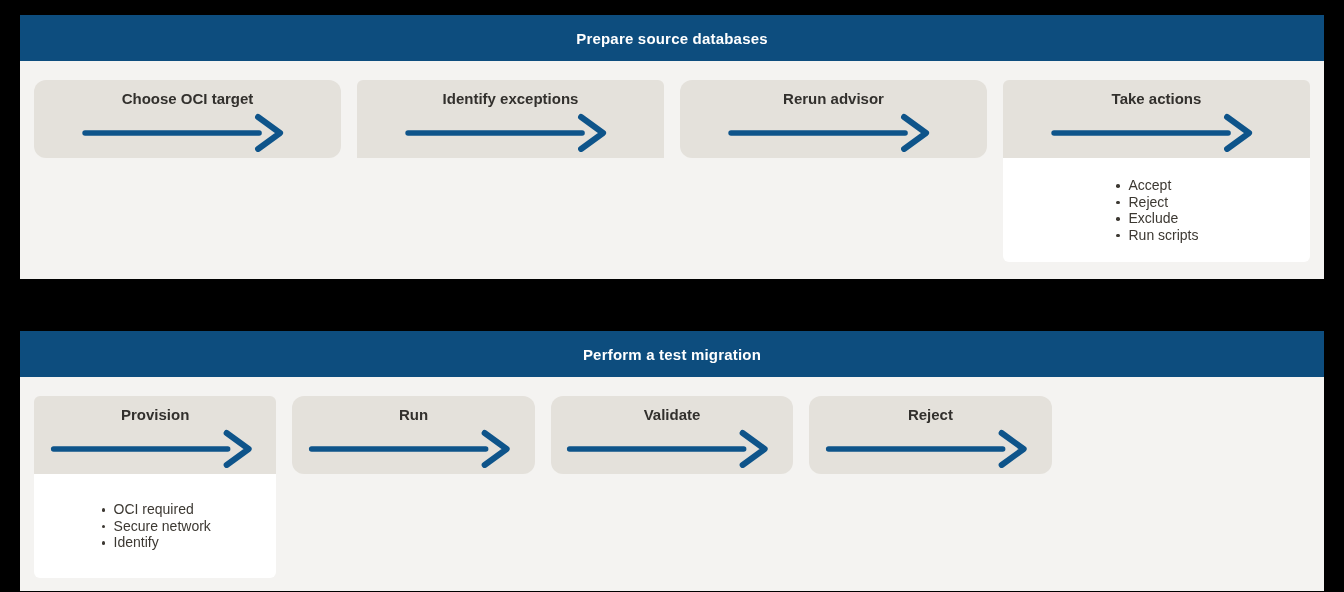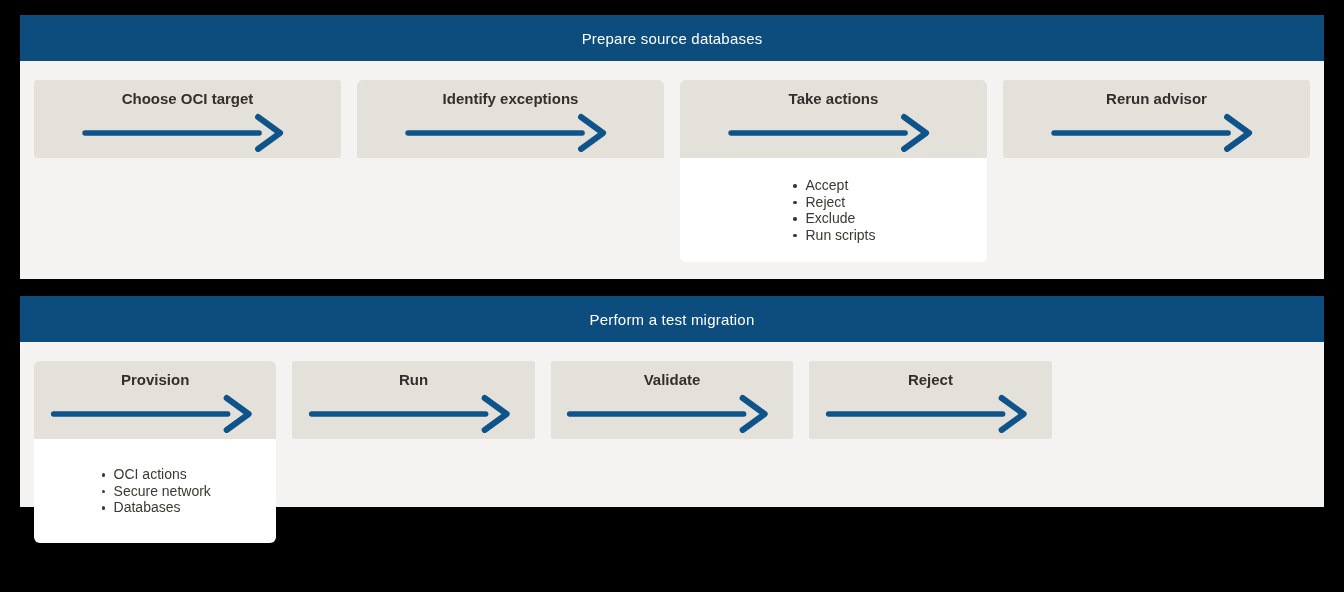--- a/index.html
+++ b/index.html
@@ -3,31 +3,31 @@
 <meta charset="utf-8">
 <style>
   html,body{margin:0;padding:0}
   body{
     width:1344px;height:592px;position:relative;overflow:hidden;
     background:var(--page-bg,#000);
     font-family:"Liberation Sans",sans-serif;
   }
   .panel{position:absolute;left:20px;width:1304px;background:var(--panel-bg,#f4f3f1)}
   #panel-0{top:15px;height:264px}
-  #panel-1{top:296px;height:211px}
+  #panel-1{top:331px;height:260px}
   .panel-header{
     height:46px;background:var(--header-bg,#0d4d7e);color:var(--header-text,#fff);
     display:flex;align-items:center;justify-content:center;
-    font-weight:normal;font-size:15px;letter-spacing:.2px;
+    font-weight:bold;font-size:15px;letter-spacing:.2px;
   }
   .panel-body{display:flex;gap:16px;padding:19px 14px 0 14px}
   .step{flex:1 1 0;min-width:0}
   .step-box{
     height:78px;box-sizing:border-box;background:var(--step-box-bg,#e4e1db);
-    border-radius:3px;display:flex;flex-direction:column;align-items:center;
+    border-radius:12px;display:flex;flex-direction:column;align-items:center;
     padding-top:9px;
   }
   .step-box.has-card{border-radius:6px 6px 0 0}
   .step-title{font-weight:bold;font-size:15px;line-height:20px;color:var(--title-text,#32302d);white-space:nowrap}
   .arrow-svg{width:88%;height:40px;margin-top:3px;display:block}
   .arrow-svg line,.arrow-svg polyline{stroke:var(--arrow,#0e548a)}
   .step-card{
     height:104px;background:var(--card-bg,#fff);border-radius:0 0 6px 6px;
     display:flex;align-items:center;justify-content:center;
   }
@@ -58,64 +58,64 @@
         <div class="step">
           <div class="step-box has-card">
             <div class="step-title">Identify exceptions</div>
             <svg class="arrow-svg" viewBox="0 0 210 40" fill="none" xmlns="http://www.w3.org/2000/svg">
               <line x1="3" y1="21" x2="177" y2="21" stroke-width="5.5" stroke-linecap="round"></line>
               <polyline points="176,5 198,21 176,37" stroke-width="6" stroke-linecap="round" stroke-linejoin="round"></polyline>
             </svg>
           </div>
         </div>
         <div class="step">
+          <div class="step-box">
+            <div class="step-title">Rerun advisor</div>
+            <svg class="arrow-svg" viewBox="0 0 210 40" fill="none" xmlns="http://www.w3.org/2000/svg">
+              <line x1="3" y1="21" x2="177" y2="21" stroke-width="5.5" stroke-linecap="round"></line>
+              <polyline points="176,5 198,21 176,37" stroke-width="6" stroke-linecap="round" stroke-linejoin="round"></polyline>
+            </svg>
+          </div>
+        </div>
+        <div class="step">
           <div class="step-box has-card">
             <div class="step-title">Take actions</div>
             <svg class="arrow-svg" viewBox="0 0 210 40" fill="none" xmlns="http://www.w3.org/2000/svg">
               <line x1="3" y1="21" x2="177" y2="21" stroke-width="5.5" stroke-linecap="round"></line>
               <polyline points="176,5 198,21 176,37" stroke-width="6" stroke-linecap="round" stroke-linejoin="round"></polyline>
             </svg>
           </div>
           <div class="step-card">
             <ul>
               <li>Accept</li>
               <li>Reject</li>
               <li>Exclude</li>
               <li>Run scripts</li>
             </ul>
-          </div>
-        </div>
-        <div class="step">
-          <div class="step-box">
-            <div class="step-title">Rerun advisor</div>
-            <svg class="arrow-svg" viewBox="0 0 210 40" fill="none" xmlns="http://www.w3.org/2000/svg">
-              <line x1="3" y1="21" x2="177" y2="21" stroke-width="5.5" stroke-linecap="round"></line>
-              <polyline points="176,5 198,21 176,37" stroke-width="6" stroke-linecap="round" stroke-linejoin="round"></polyline>
-            </svg>
           </div>
         </div>
       </div>
   </section>
 
   <section class="panel" id="panel-1">
     <header class="panel-header">Perform a test migration</header>
     <div class="panel-body">
         <div class="step">
           <div class="step-box has-card">
             <div class="step-title">Provision</div>
             <svg class="arrow-svg" viewBox="0 0 210 40" fill="none" xmlns="http://www.w3.org/2000/svg">
               <line x1="3" y1="21" x2="177" y2="21" stroke-width="5.5" stroke-linecap="round"></line>
               <polyline points="176,5 198,21 176,37" stroke-width="6" stroke-linecap="round" stroke-linejoin="round"></polyline>
             </svg>
           </div>
           <div class="step-card">
             <ul>
-              <li>OCI actions</li>
+              <li>OCI required</li>
               <li>Secure network</li>
-              <li>Databases</li>
+              <li>Identify</li>
             </ul>
           </div>
         </div>
         <div class="step">
           <div class="step-box">
             <div class="step-title">Run</div>
             <svg class="arrow-svg" viewBox="0 0 210 40" fill="none" xmlns="http://www.w3.org/2000/svg">
               <line x1="3" y1="21" x2="177" y2="21" stroke-width="5.5" stroke-linecap="round"></line>
               <polyline points="176,5 198,21 176,37" stroke-width="6" stroke-linecap="round" stroke-linejoin="round"></polyline>
             </svg>

